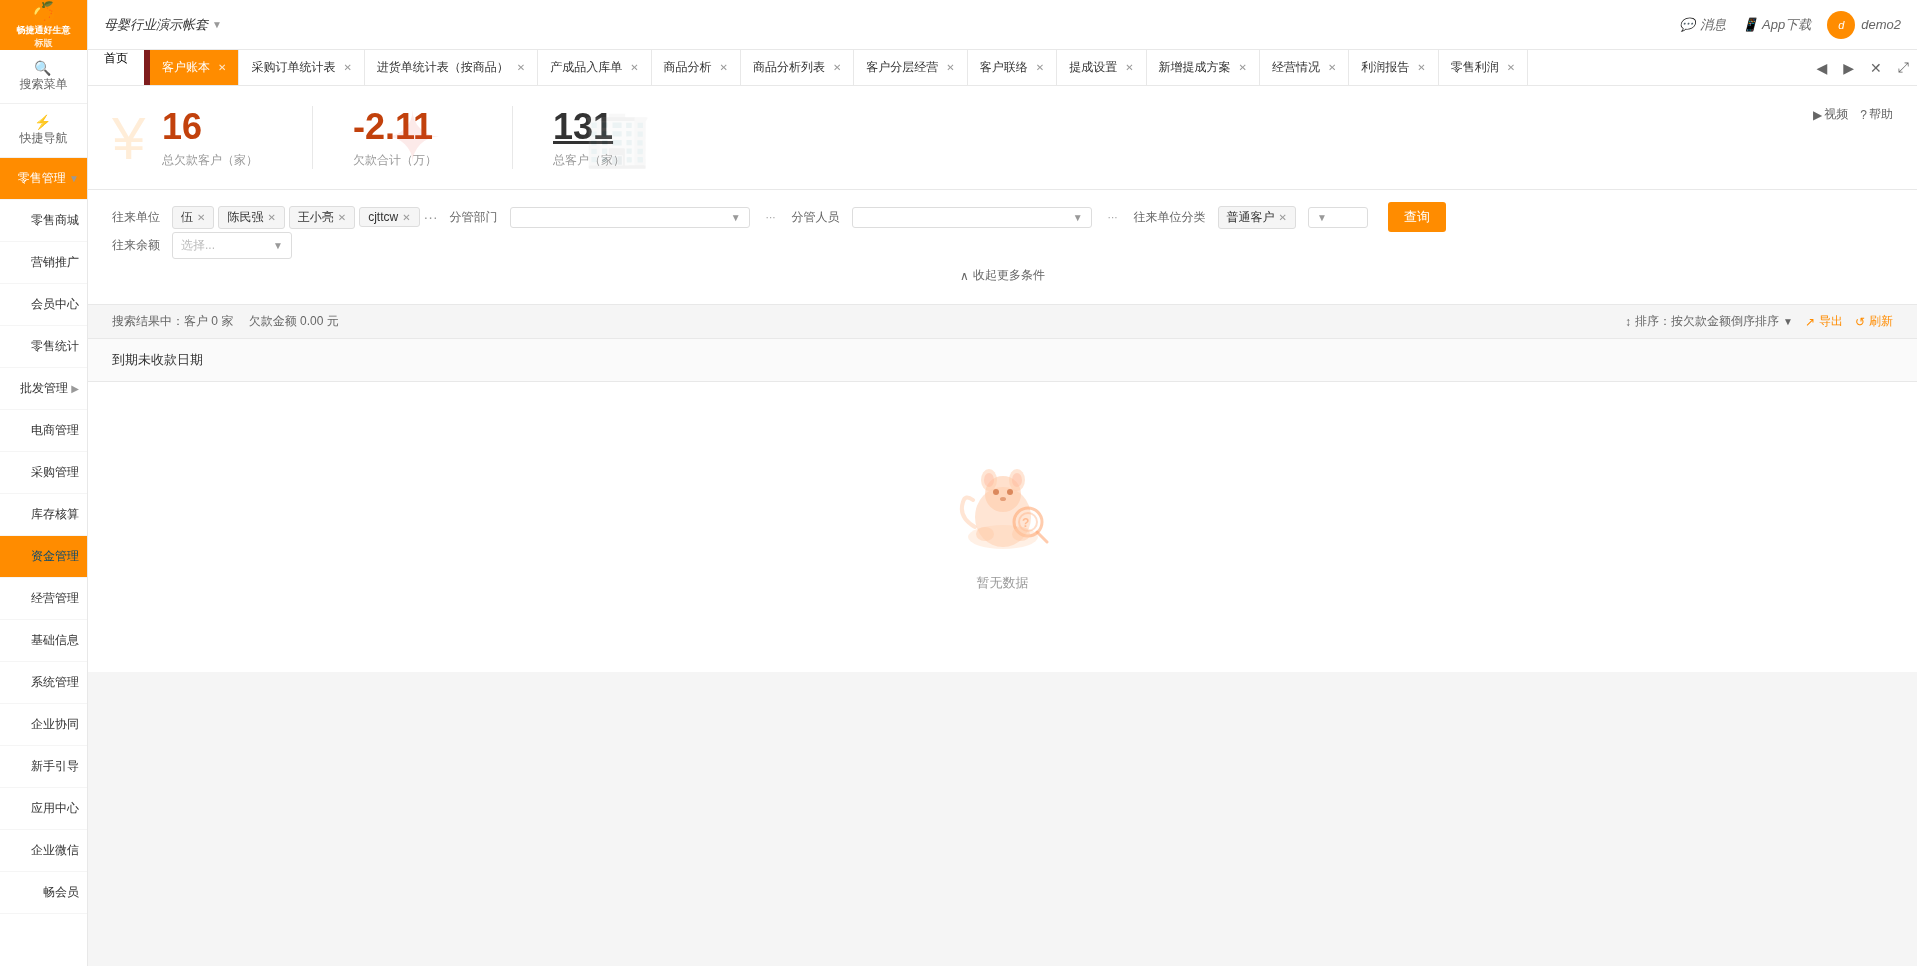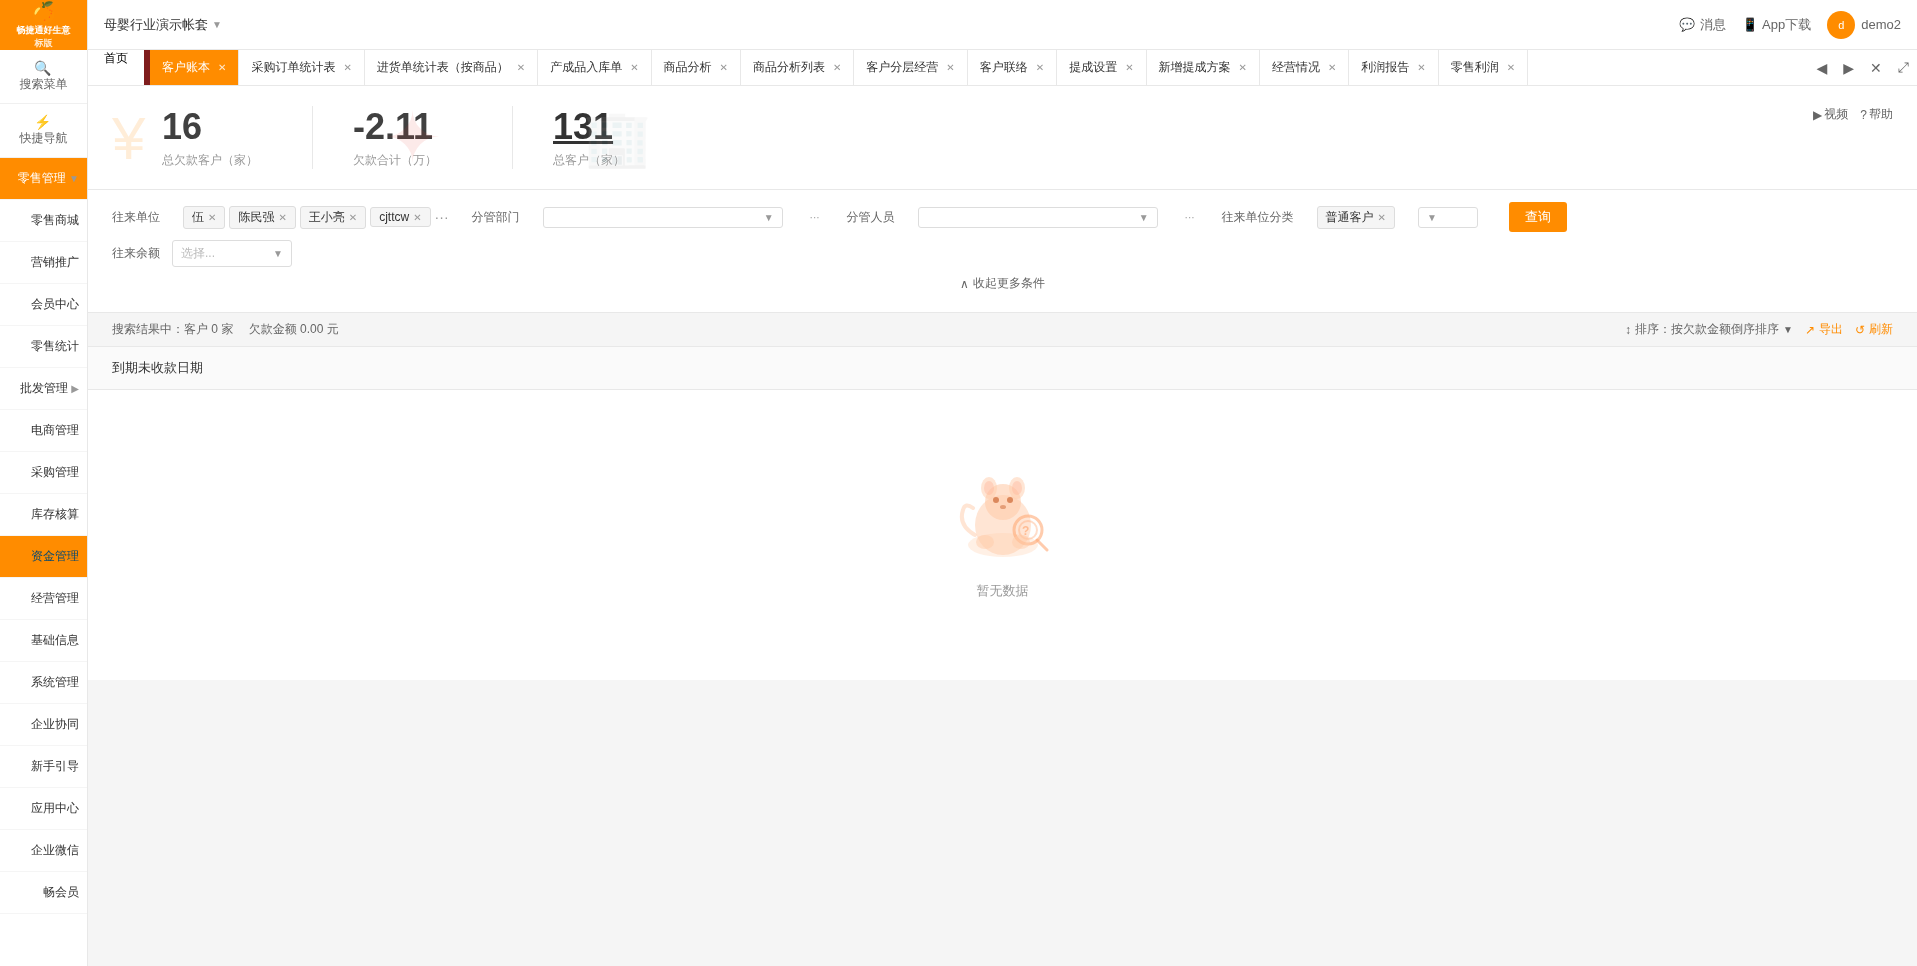--- a/index.html
+++ b/index.html
@@ -12,21 +12,21 @@
     .sidebar-search { padding: 10px 8px; color: #666; font-size: 12px; cursor: pointer; border-bottom: 1px solid #f0f0f0; text-align: center; }
     .sidebar-nav { padding: 10px 8px; color: #666; font-size: 12px; cursor: pointer; border-bottom: 1px solid #f0f0f0; text-align: center; }
     .sidebar-menu-item { padding: 12px 8px; color: #333; font-size: 12px; cursor: pointer; text-align: right; border-bottom: 1px solid #f5f5f5; }
     .sidebar-menu-item.active { background: #ff8c00; color: white; }
     .sidebar-menu-item .arrow { font-size: 10px; color: #999; }
 
     
     .main { flex: 1; display: flex; flex-direction: column; overflow: hidden; }
 
     
-    .topbar { background: #fff; height: 50px; display: flex; align-items: center; padding: 0 16px; border-bottom: 1px solid #e8e8e8; justify-content: space-between; flex-shrink: 0; }
+    .topbar { background: #fff; height: 50px; display: flex; align-items: center; padding: 0 16px; border-bottom: 1px solid #e8e8e8; justify-content: space-between; flex-shrink: 0; font-style: italic; }
     .topbar-left { display: flex; align-items: center; gap: 8px; }
     .topbar-select { display: flex; align-items: center; gap: 4px; font-size: 13px; color: #333; cursor: pointer; }
     .topbar-right { display: flex; align-items: center; gap: 16px; font-size: 13px; color: #666; }
     .topbar-right .msg { display: flex; align-items: center; gap: 4px; cursor: pointer; }
     .topbar-right .app { display: flex; align-items: center; gap: 4px; cursor: pointer; }
     .topbar-right .user { display: flex; align-items: center; gap: 6px; cursor: pointer; }
     .user-avatar { width: 28px; height: 28px; border-radius: 50%; background: #ff8c00; display: flex; align-items: center; justify-content: center; color: white; font-size: 11px; }
 
     
     .nav-tabs { background: #fff; border-bottom: 1px solid #e8e8e8; display: flex; align-items: center; overflow: hidden; flex-shrink: 0; height: 36px; }
@@ -39,29 +39,29 @@
     .nav-controls span { padding: 0 8px; cursor: pointer; color: #666; font-size: 14px; }
 
     
     .page-content { flex: 1; overflow-y: auto; background: #f5f5f5; }
 
     
     .stats-row { background: #fff; display: flex; align-items: center; padding: 20px 24px; gap: 0; border-bottom: 1px solid #e8e8e8; position: relative; }
     .stat-item { display: flex; flex-direction: column; align-items: flex-start; min-width: 200px; position: relative; padding: 0 40px 0 0; }
     .stat-item + .stat-item { border-left: 1px solid #e8e8e8; padding-left: 40px; }
     .stat-value { font-size: 36px; font-weight: bold; }
-    .stat-value.red { color: #404040; }
+    .stat-value.red { color: #c2410c; }
     .stat-value.dark { color: #333; text-decoration: underline; }
     .stat-label { font-size: 12px; color: #999; margin-top: 4px; }
     .help-links { margin-left: auto; display: flex; gap: 12px; font-size: 12px; color: #666; align-self: flex-start; }
     .help-links span { cursor: pointer; display: flex; align-items: center; gap: 2px; }
 
     
     .filter-area { background: #fff; padding: 12px 24px; border-bottom: 1px solid #e8e8e8; }
-    .filter-row { display: flex; align-items: center; gap: 23px; margin-bottom: 8px; flex-wrap: wrap; }
+    .filter-row { display: flex; align-items: center; gap: 12px; flex-wrap: wrap; }
     .filter-label { color: #666; font-size: 12px; flex-shrink: 0; }
     .filter-tags { display: flex; align-items: center; gap: 4px; flex-wrap: wrap; }
     .filter-tag { background: #f5f5f5; border: 1px solid #ddd; border-radius: 3px; padding: 2px 8px; font-size: 12px; display: flex; align-items: center; gap: 4px; color: #333; }
     .filter-tag .x { color: #999; cursor: pointer; font-size: 10px; }
     .filter-more { color: #999; cursor: pointer; font-size: 14px; }
     .filter-select { border: 1px solid #ddd; border-radius: 3px; padding: 4px 8px; font-size: 12px; min-width: 120px; display: flex; align-items: center; justify-content: space-between; cursor: pointer; color: #333; background: #fff; }
     .filter-select-wide { min-width: 240px; }
     .filter-select .arrow { color: #999; font-size: 10px; }
     .filter-more-btn { color: #999; cursor: pointer; font-size: 10px; padding: 2px 4px; }
     .collapse-btn { display: flex; align-items: center; gap: 4px; color: #666; font-size: 12px; cursor: pointer; padding: 4px 8px; }

